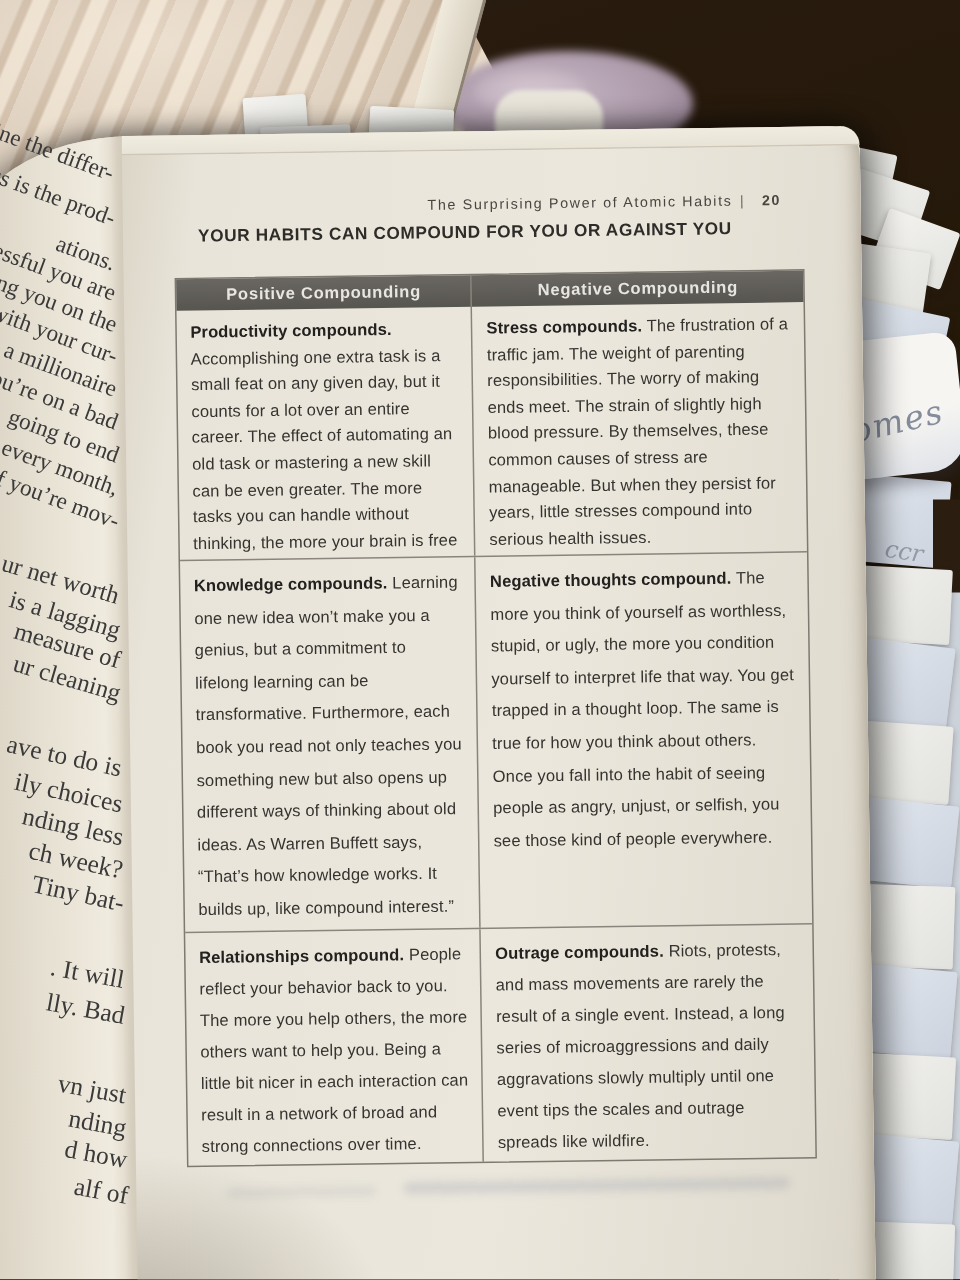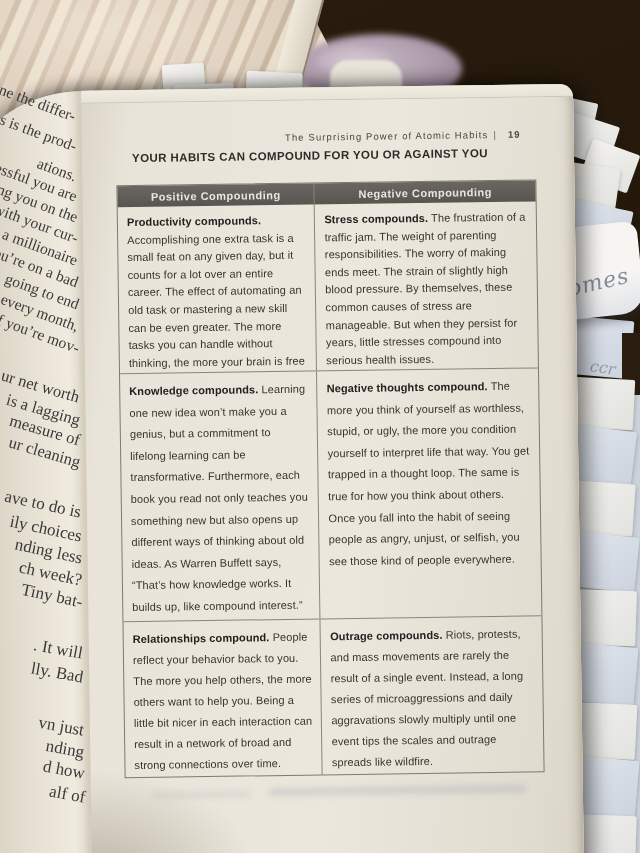--- a/index.html
+++ b/index.html
@@ -175,21 +175,21 @@
       <span>nding</span>
       <span>d how</span>
       <span>alf of</span>
     </div>
 
     <div class="gutter"></div>
 
     <div id="mainpage">
 
       <div class="runhead">
-        <span>The Surprising Power of Atomic Habits</span><span class="sep">|</span><span class="pg">19</span>
+        <span>The Surprising Power of Atomic Habits</span><span class="sep">|</span><span class="pg">20</span>
       </div>
 
       <div class="sectitle">YOUR HABITS CAN COMPOUND FOR YOU OR AGAINST YOU</div>
 
       <div class="tbl">
         <div class="thead">
           <div class="th l">Positive Compounding</div>
           <div class="th r">Negative Compounding</div>
         </div>
 

